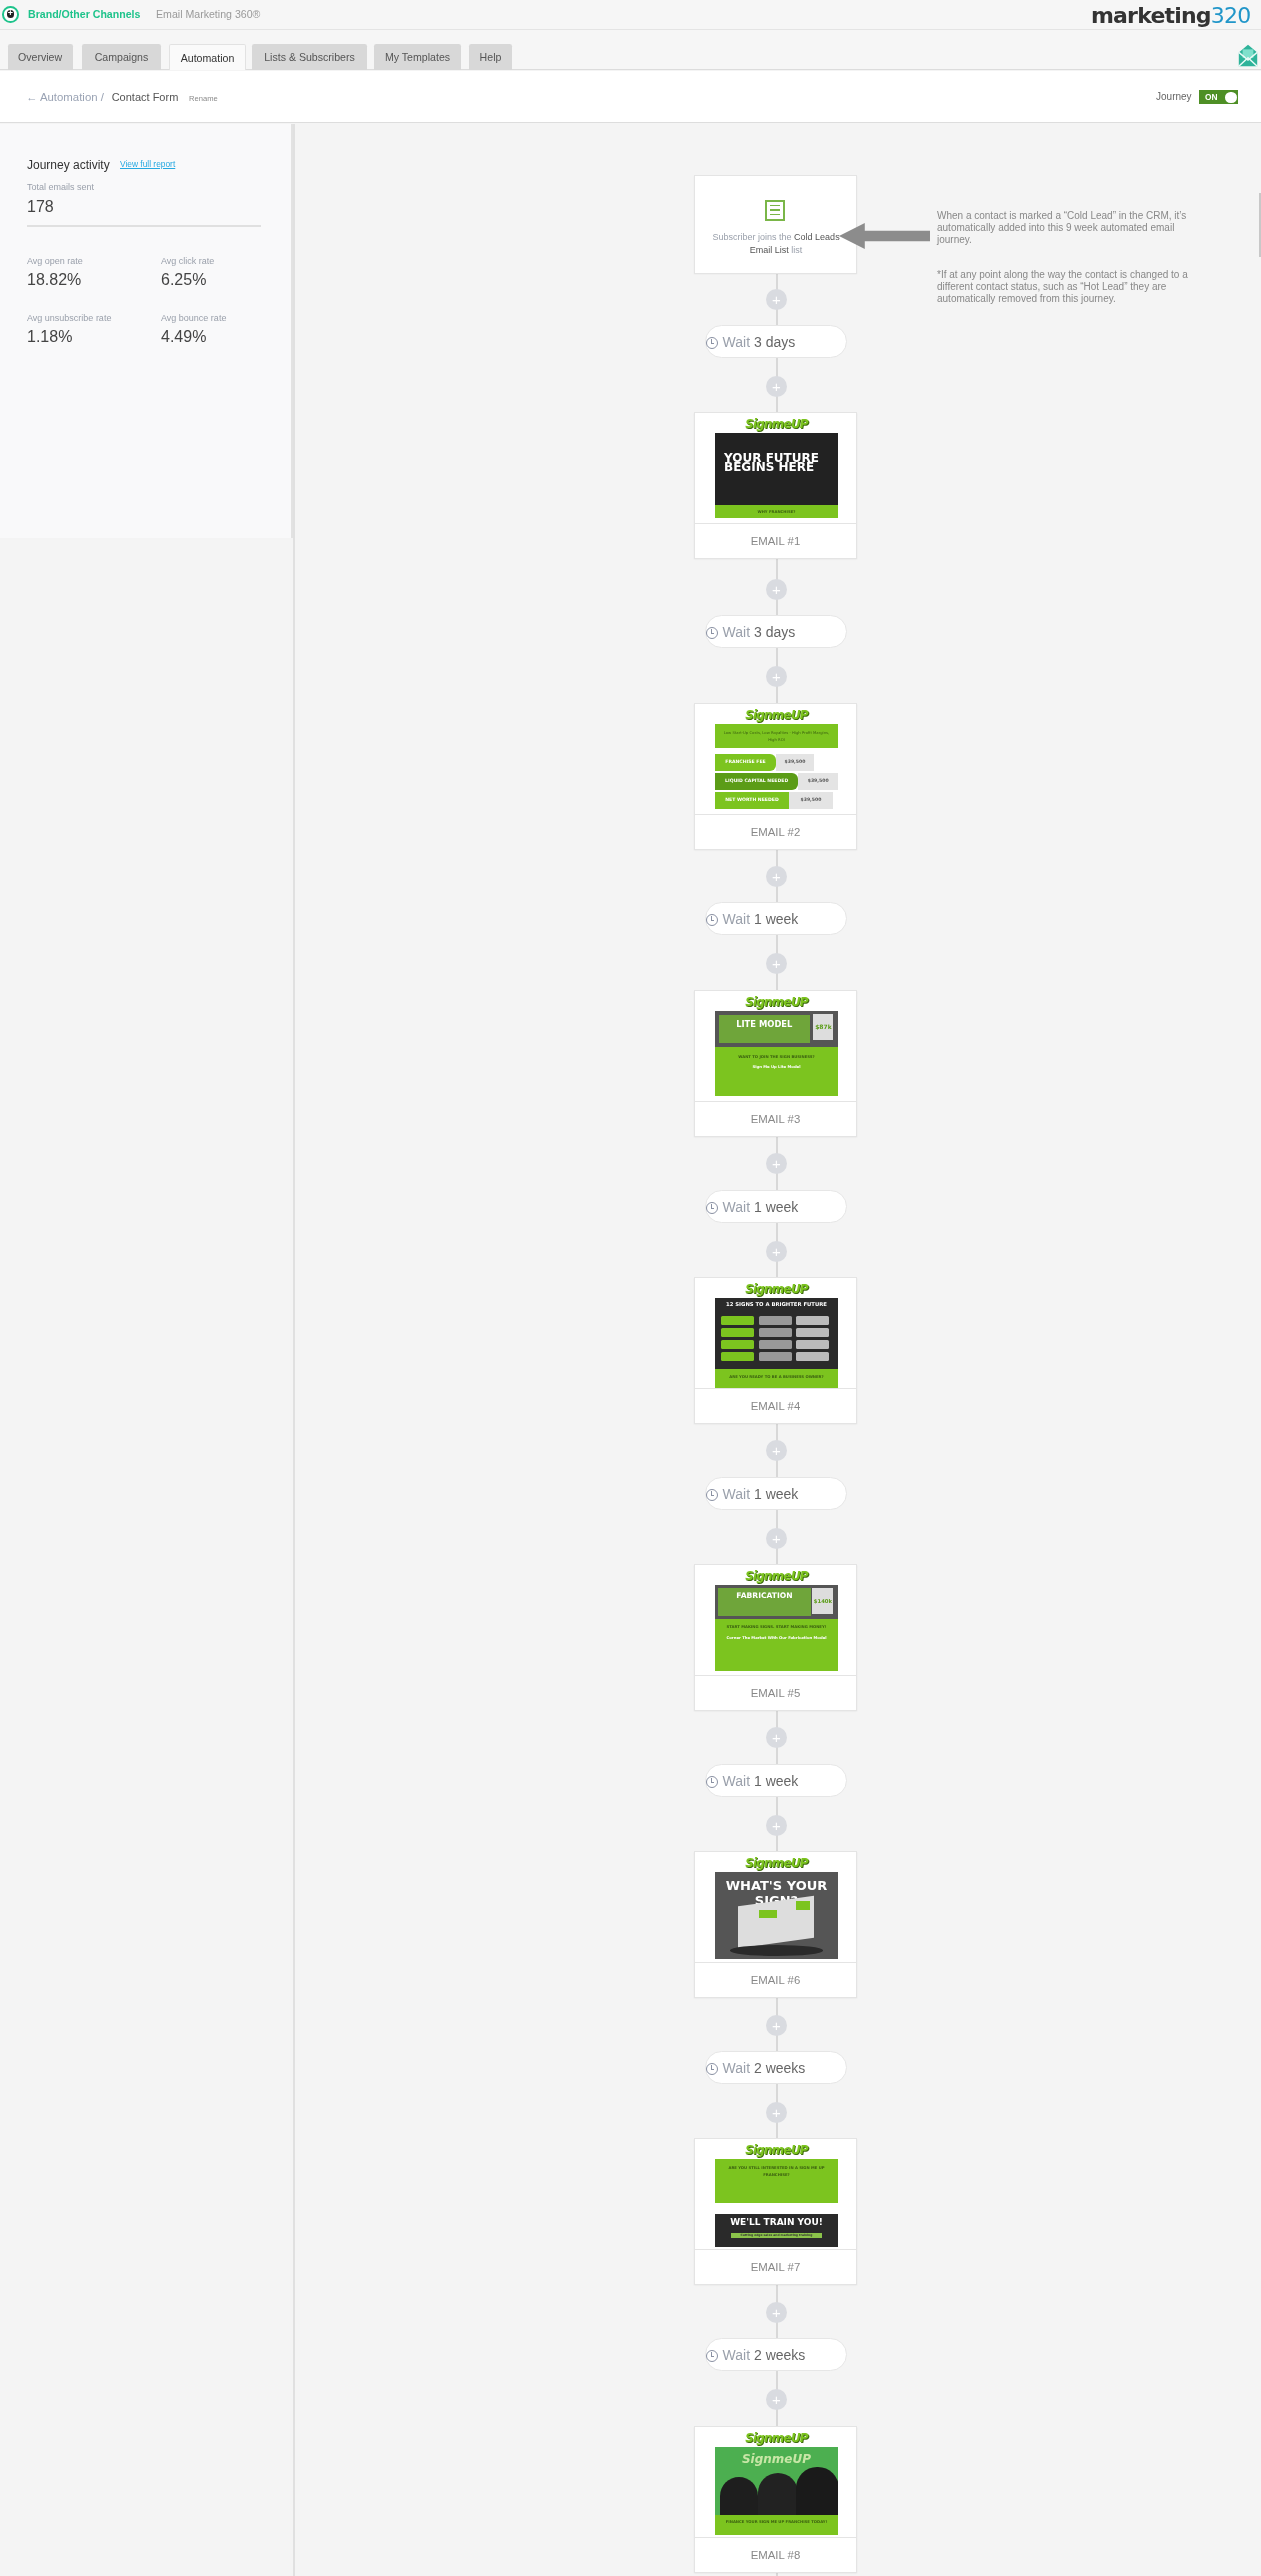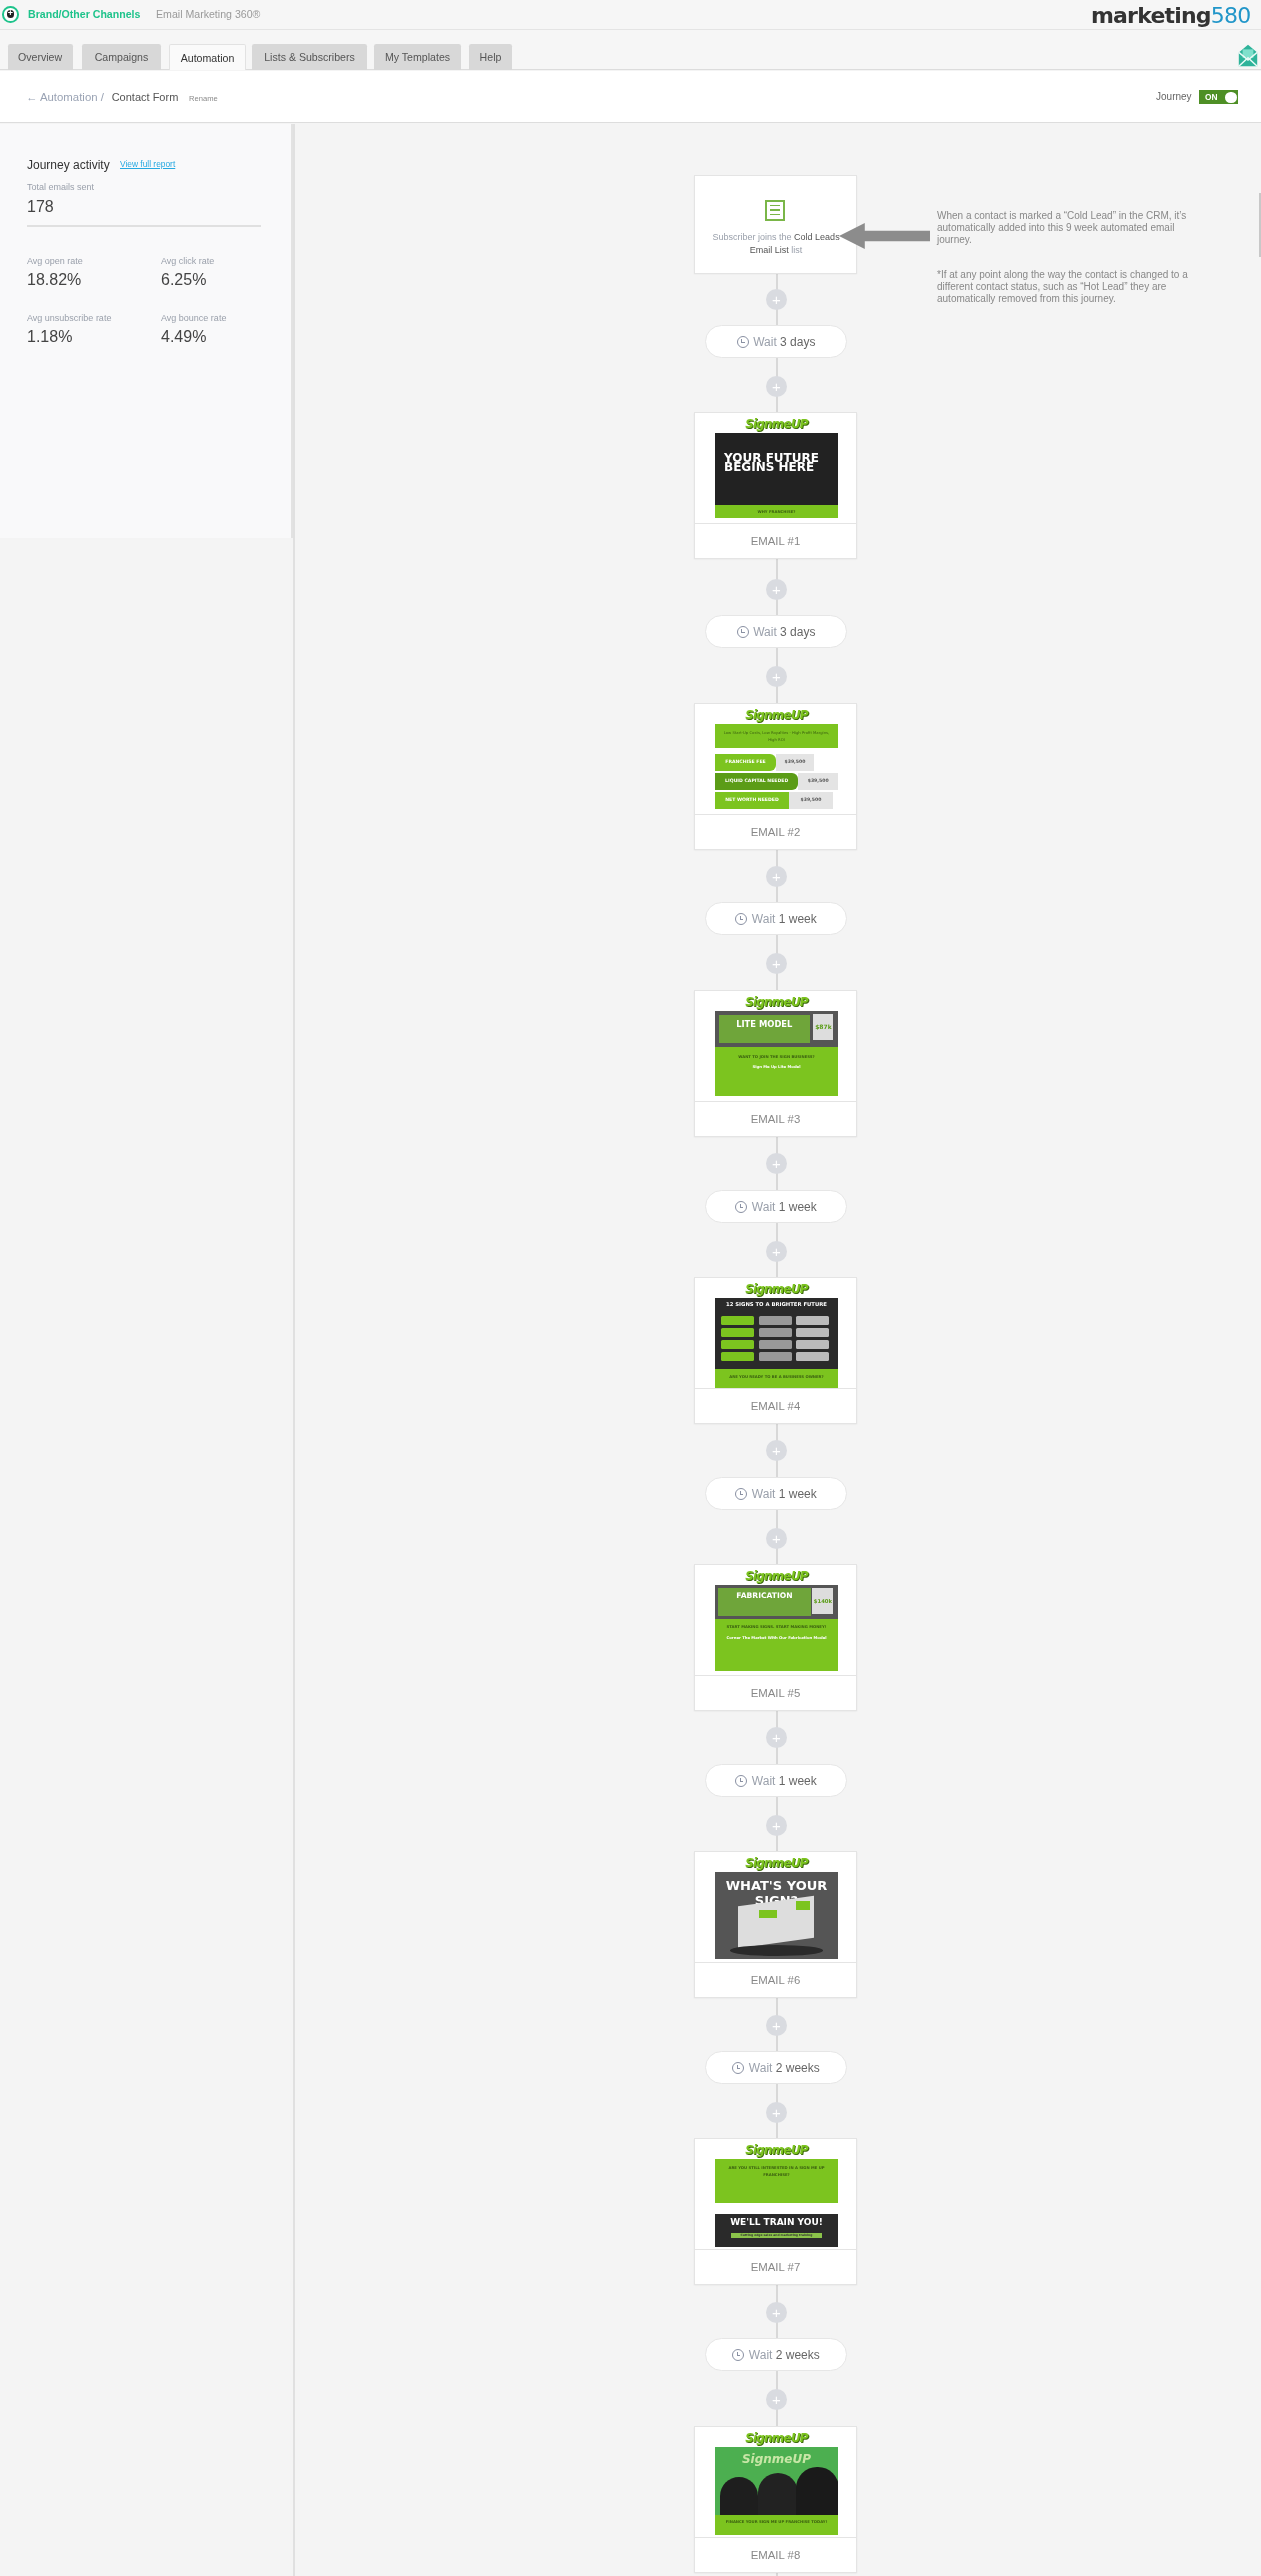--- a/index.html
+++ b/index.html
@@ -27,21 +27,21 @@
 .sidebar{position:absolute;left:0;top:124px;width:293px;height:414px;background:#f9f9fa;border-right:2.3px solid #e2e2e2}
 .sb-title{position:absolute;left:27px;top:34px;font-size:12px;font-weight:normal;color:#333}
 .sb-link{position:absolute;left:120px;top:35px;font-size:8.4px;color:#27a9e1;text-decoration:underline}
 .stat-l{position:absolute;font-size:9px;color:#9aa0ab}
 .stat-v{position:absolute;font-size:16px;color:#444}
 .sb-hr{position:absolute;left:27px;top:101px;width:234px;height:1.5px;background:#e0e0e0}
 .divider{position:absolute;left:293px;top:124px;width:2.3px;height:2452px;background:#e0e0e0}
 .canvas{position:absolute;left:296px;top:124px;width:966px;height:2452px;background:#f4f4f4}
 .line{position:absolute;left:776px;width:1.5px;background:#d8d8d8}
 .plus{position:absolute;left:766px;width:21px;height:21px;border-radius:50%;background:#d9dbe0;color:#fff;font-size:15px;text-align:center;line-height:21px}
-.wait{position:absolute;left:705px;width:142px;height:33px;background:#fff;border:0.8px solid #e6e6e6;border-radius:16.7px;text-align:center;line-height:33px;font-size:12px;color:#666}
+.wait{position:absolute;left:705px;width:142px;height:33px;background:#fff;border:0.8px solid #e6e6e6;border-radius:16.7px;line-height:33px;font-size:14px;color:#666}
 .wait .clk{display:inline-block;width:12px;height:12px;border:1.5px solid #8a91a3;border-radius:50%;vertical-align:middle;margin-right:4.6px;position:relative;top:-0.8px}
 .wait .clk:after{content:"";position:absolute;left:3.8px;top:1.5px;width:2.3px;height:3.8px;border-left:1.5px solid #8a91a3;border-bottom:1.5px solid #8a91a3}
 .wait .w{color:#9aa0ab}
 .trigger{position:absolute;left:694px;top:175px;width:163px;height:99px;background:#fff;border:0.8px solid #e4e4e4;box-shadow:0 0.8px 1.5px rgba(0,0,0,.06);text-align:center}
 .trig-icon{position:absolute;left:70px;top:23.5px;width:20px;height:21px;border:2.3px solid #7ab648}
 .trig-icon i{display:block;margin:3px 3px 2.3px;height:1.5px;background:#7ab648}
 .trig-text{position:absolute;left:7.6px;top:55px;width:147px;font-size:9px;line-height:13px;color:#555}
 .trig-text .g{color:#9aa0ab}
 .arrow{position:absolute;left:839px;top:223px;width:91px;height:26px}
 .note{position:absolute;left:937px;top:210px;width:262px;font-size:10px;line-height:12px;color:#888}
@@ -52,21 +52,21 @@
 .blk{width:123px;font-family:"DejaVu Sans",sans-serif;font-weight:bold;text-align:center;color:#fff}
 .scroll-thumb{position:absolute;right:0;top:193px;width:2.3px;height:64px;background:#c8c8c8}
 </style>
 </head>
 <body>
 
 <div class="topbar">
   <div class="brand-icon"></div>
   <div class="brand-name">Brand/Other Channels</div>
   <div class="brand-sub">Email Marketing 360®</div>
-  <div class="logo"><b>marketing</b><span>580</span></div>
+  <div class="logo"><b>marketing</b><span>320</span></div>
 </div>
 
 <div class="tabsbar">
   <div class="tab" style="left:7.6px;width:65px">Overview</div>
   <div class="tab" style="left:82px;width:79px">Campaigns</div>
   <div class="tab active" style="left:169px;width:77px">Automation</div>
   <div class="tab" style="left:252px;width:115px">Lists &amp; Subscribers</div>
   <div class="tab" style="left:374px;width:87px">My Templates</div>
   <div class="tab" style="left:469px;width:43px">Help</div>
   <svg class="mail-icon" viewBox="0 0 26 30">

